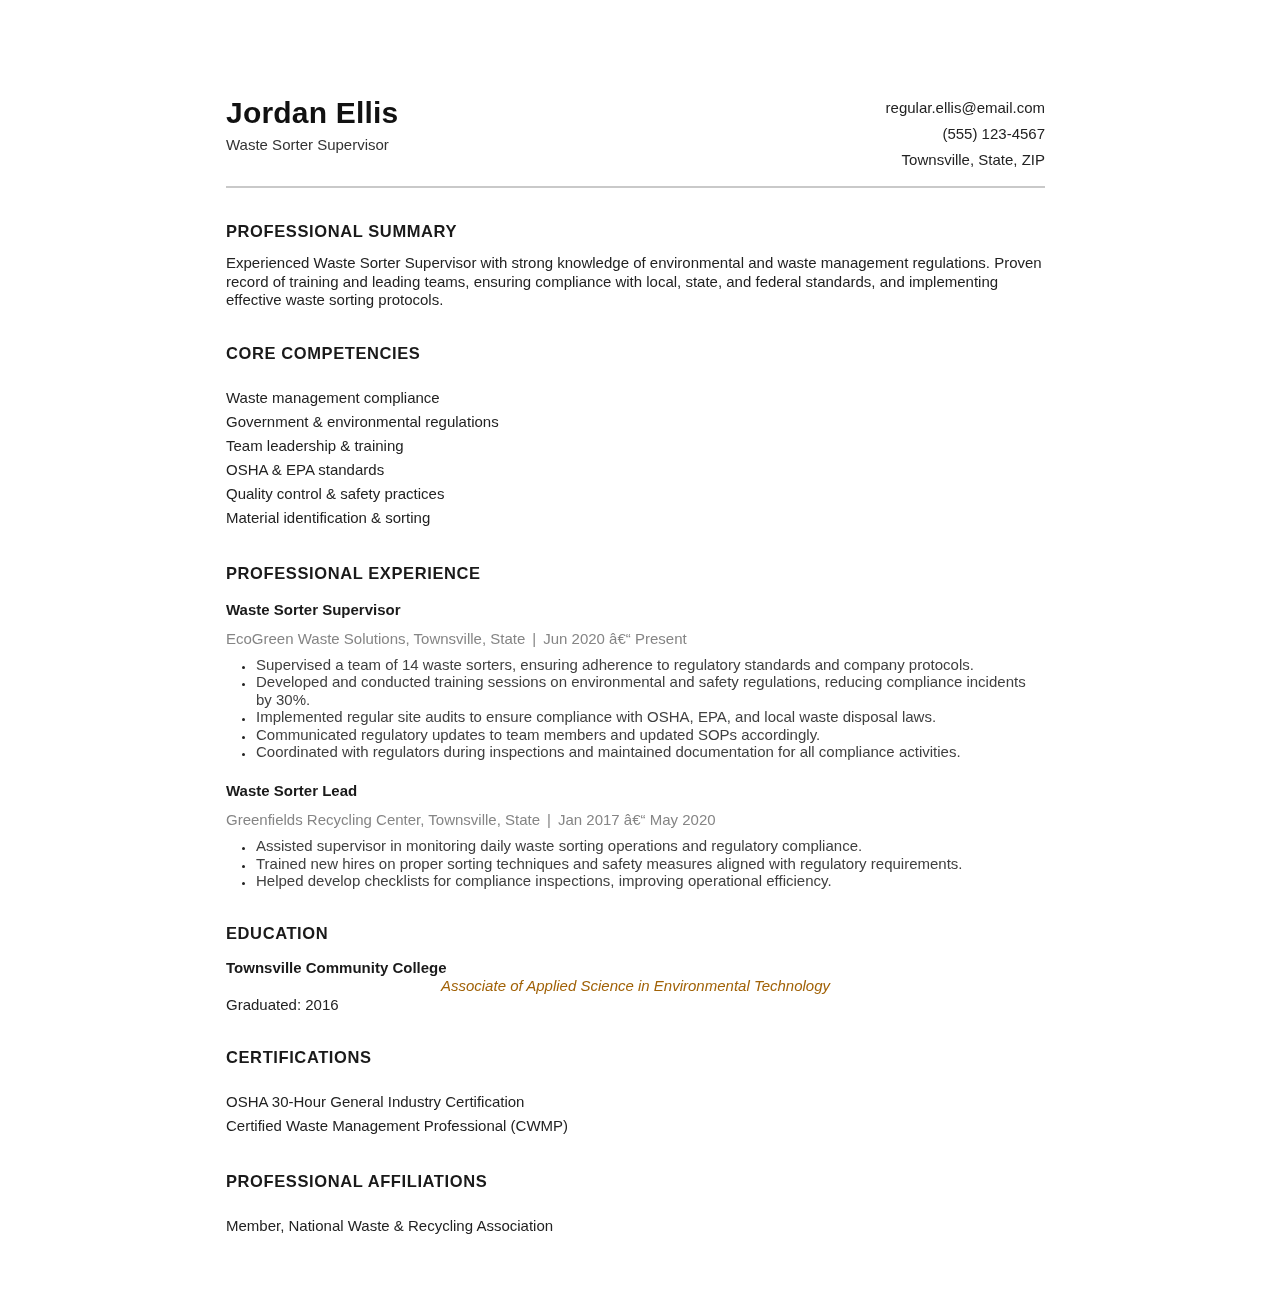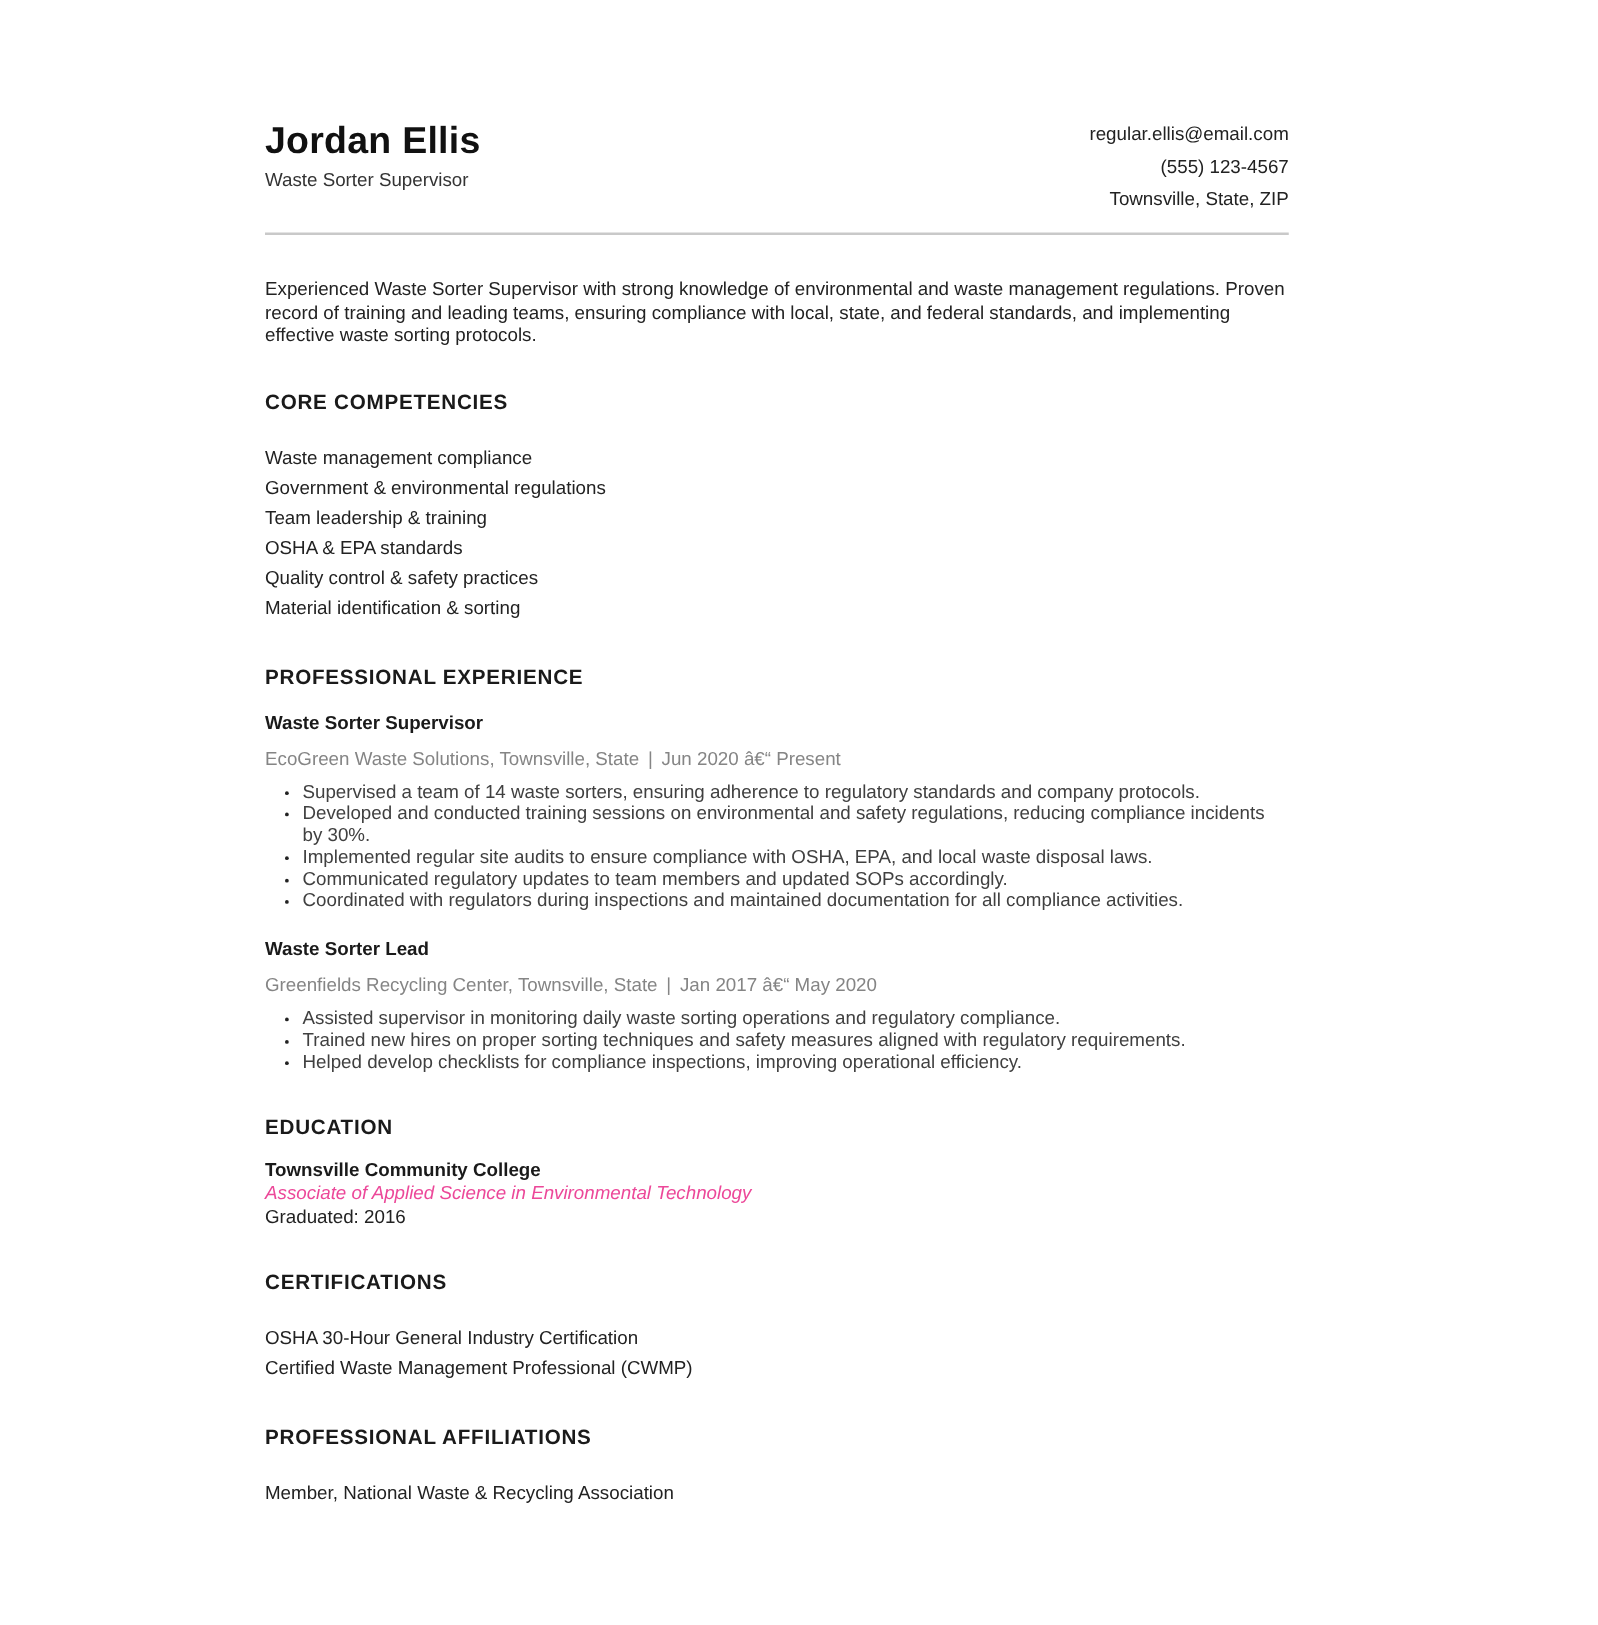--- a/index.html
+++ b/index.html
@@ -7,21 +7,21 @@
   body {
     width: 1278px;
     height: 1300px;
     font-family: "Liberation Sans", sans-serif;
     color: #222222;
     position: relative;
     overflow: hidden;
   }
   .content {
     position: absolute;
-    left: 212px;
+    left: 226px;
     top: 95px;
     width: 819px;
   }
   
   .header { display: flex; justify-content: space-between; align-items: flex-start; }
   .name {
     font-size: 30px;
     line-height: 36px;
     font-weight: bold;
     color: #111111;
@@ -100,21 +100,22 @@
   .edu-school {
     font-size: 15px;
     line-height: 18.5px;
     font-weight: bold;
     color: #1a1a1a;
   }
   .edu-degree {
     font-size: 15px;
     line-height: 18.5px;
     font-style: italic;
-    color: #ec4899;
+    color: #a16207;
+    text-align: center;
   }
   .edu-grad {
     font-size: 15px;
     line-height: 18.5px;
     color: #222222;
   }
 </style>
 </head>
 <body>
 
@@ -128,20 +129,21 @@
     <div class="contact">
       <div>regular.ellis@email.com</div>
       <div>(555) 123-4567</div>
       <div>Townsville, State, ZIP</div>
     </div>
   </header>
 
   <hr class="divider">
 
   <section>
+    <h2>PROFESSIONAL SUMMARY</h2>
     <p class="summary-text">Experienced Waste Sorter Supervisor with strong knowledge of environmental and waste management regulations. Proven record of training and leading teams, ensuring compliance with local, state, and federal standards, and implementing effective waste sorting protocols.</p>
   </section>
 
   <section>
     <h2>CORE COMPETENCIES</h2>
     <ul class="plain-list">
       <li>Waste management compliance</li>
       <li>Government &amp; environmental regulations</li>
       <li>Team leadership &amp; training</li>
       <li>OSHA &amp; EPA standards</li>

